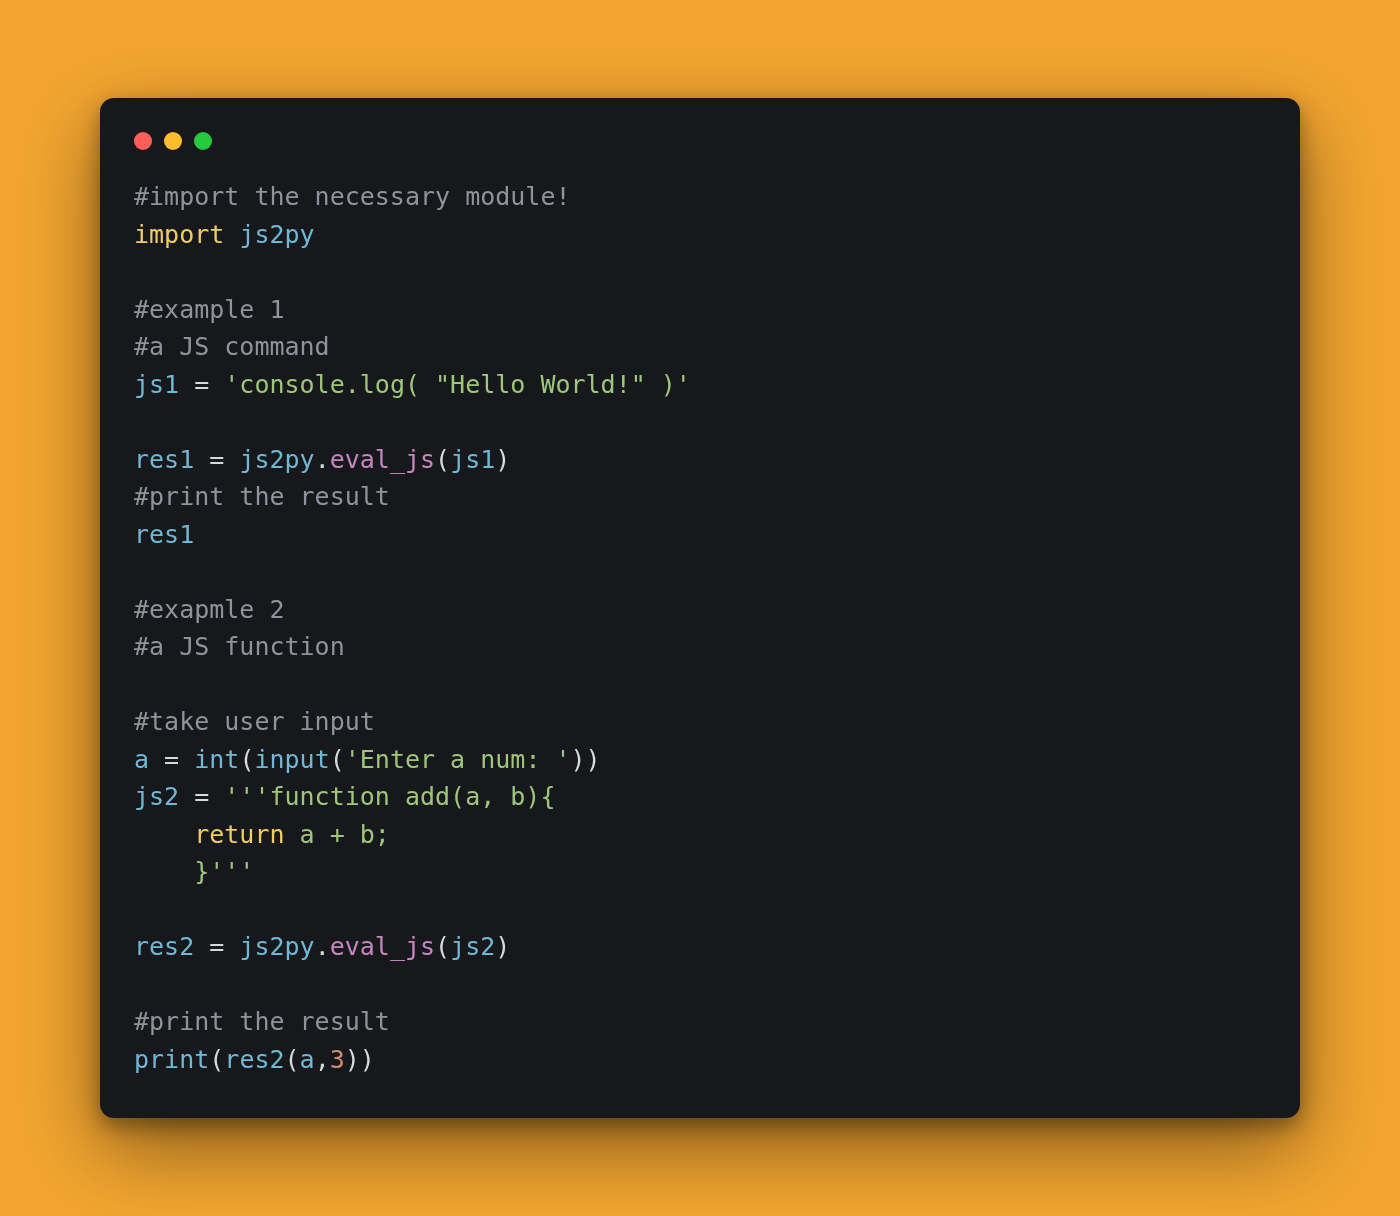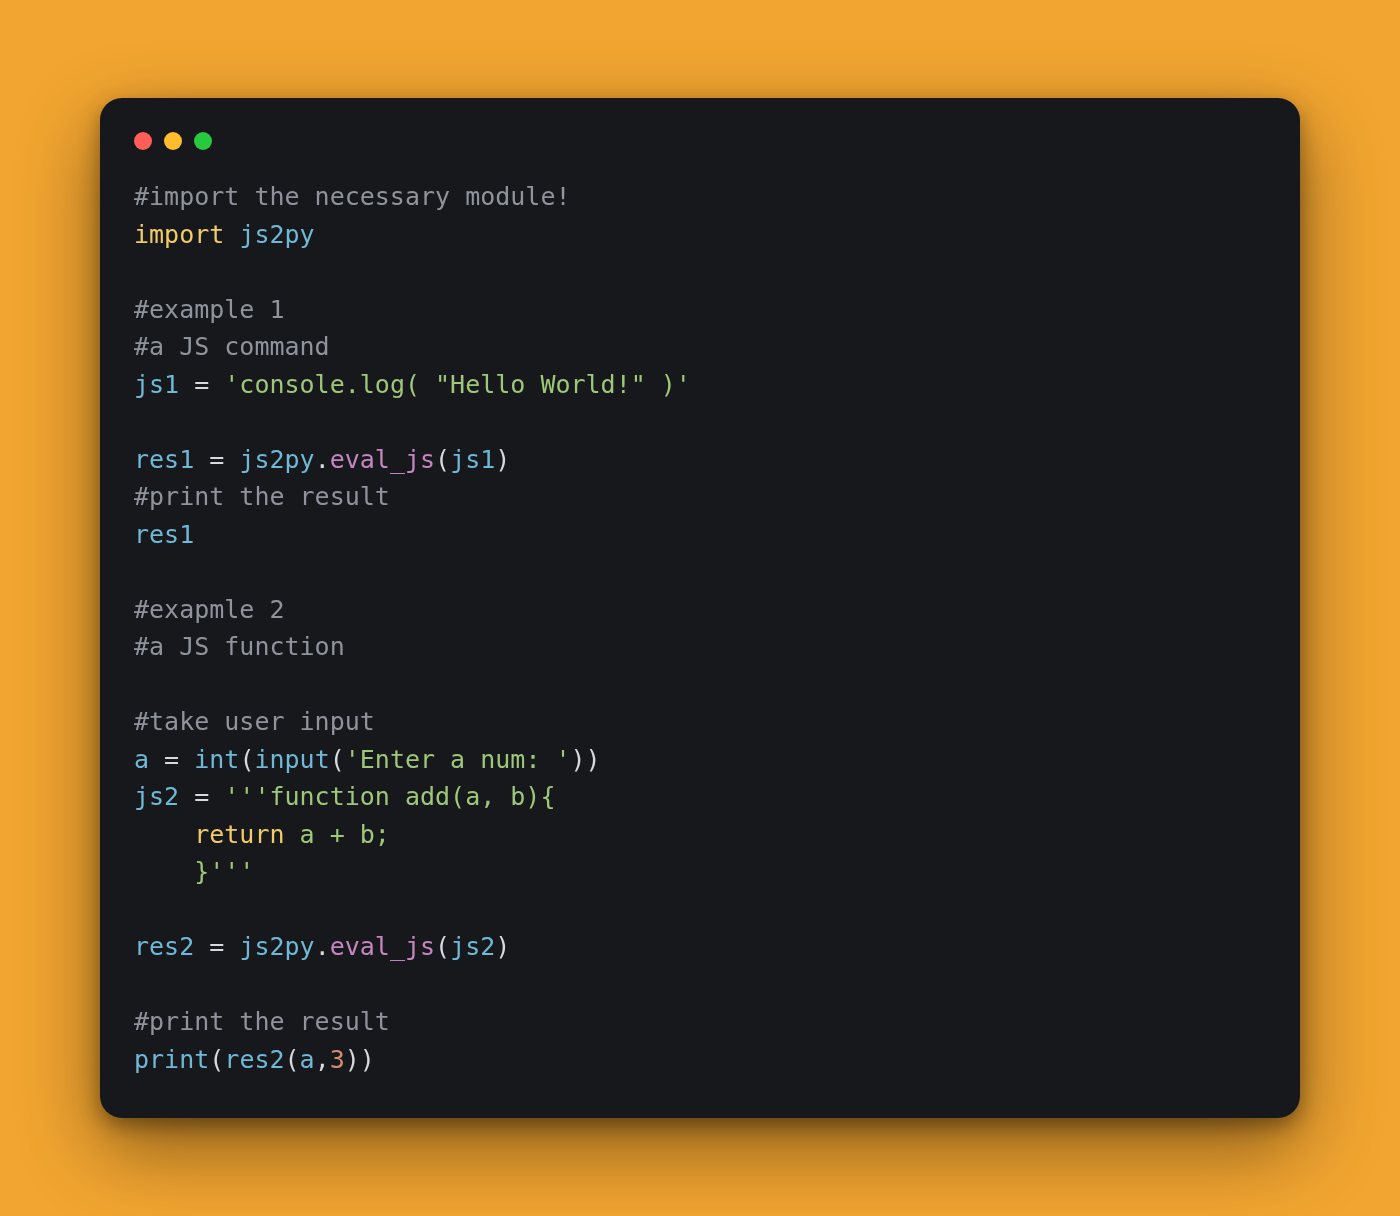--- a/index.html
+++ b/index.html
@@ -8,21 +8,21 @@
     height: 1216px;
     background: #f2a530;
     display: flex;
     align-items: center;
     justify-content: center;
     font-family: "SF Mono", "Menlo", "Consolas", monospace;
   }
   .window {
     width: 1200px;
     background: #17181c;
-    border-radius: 22px;
+    border-radius: 14px;
     box-shadow: 0 30px 80px rgba(0,0,0,0.45), 0 8px 20px rgba(0,0,0,0.35);
     padding: 28px 34px 40px 34px;
   }
   .titlebar {
     display: flex;
     gap: 12px;
     padding: 6px 0 28px 0;
   }
   .dot {
     width: 18px; height: 18px; border-radius: 50%;

